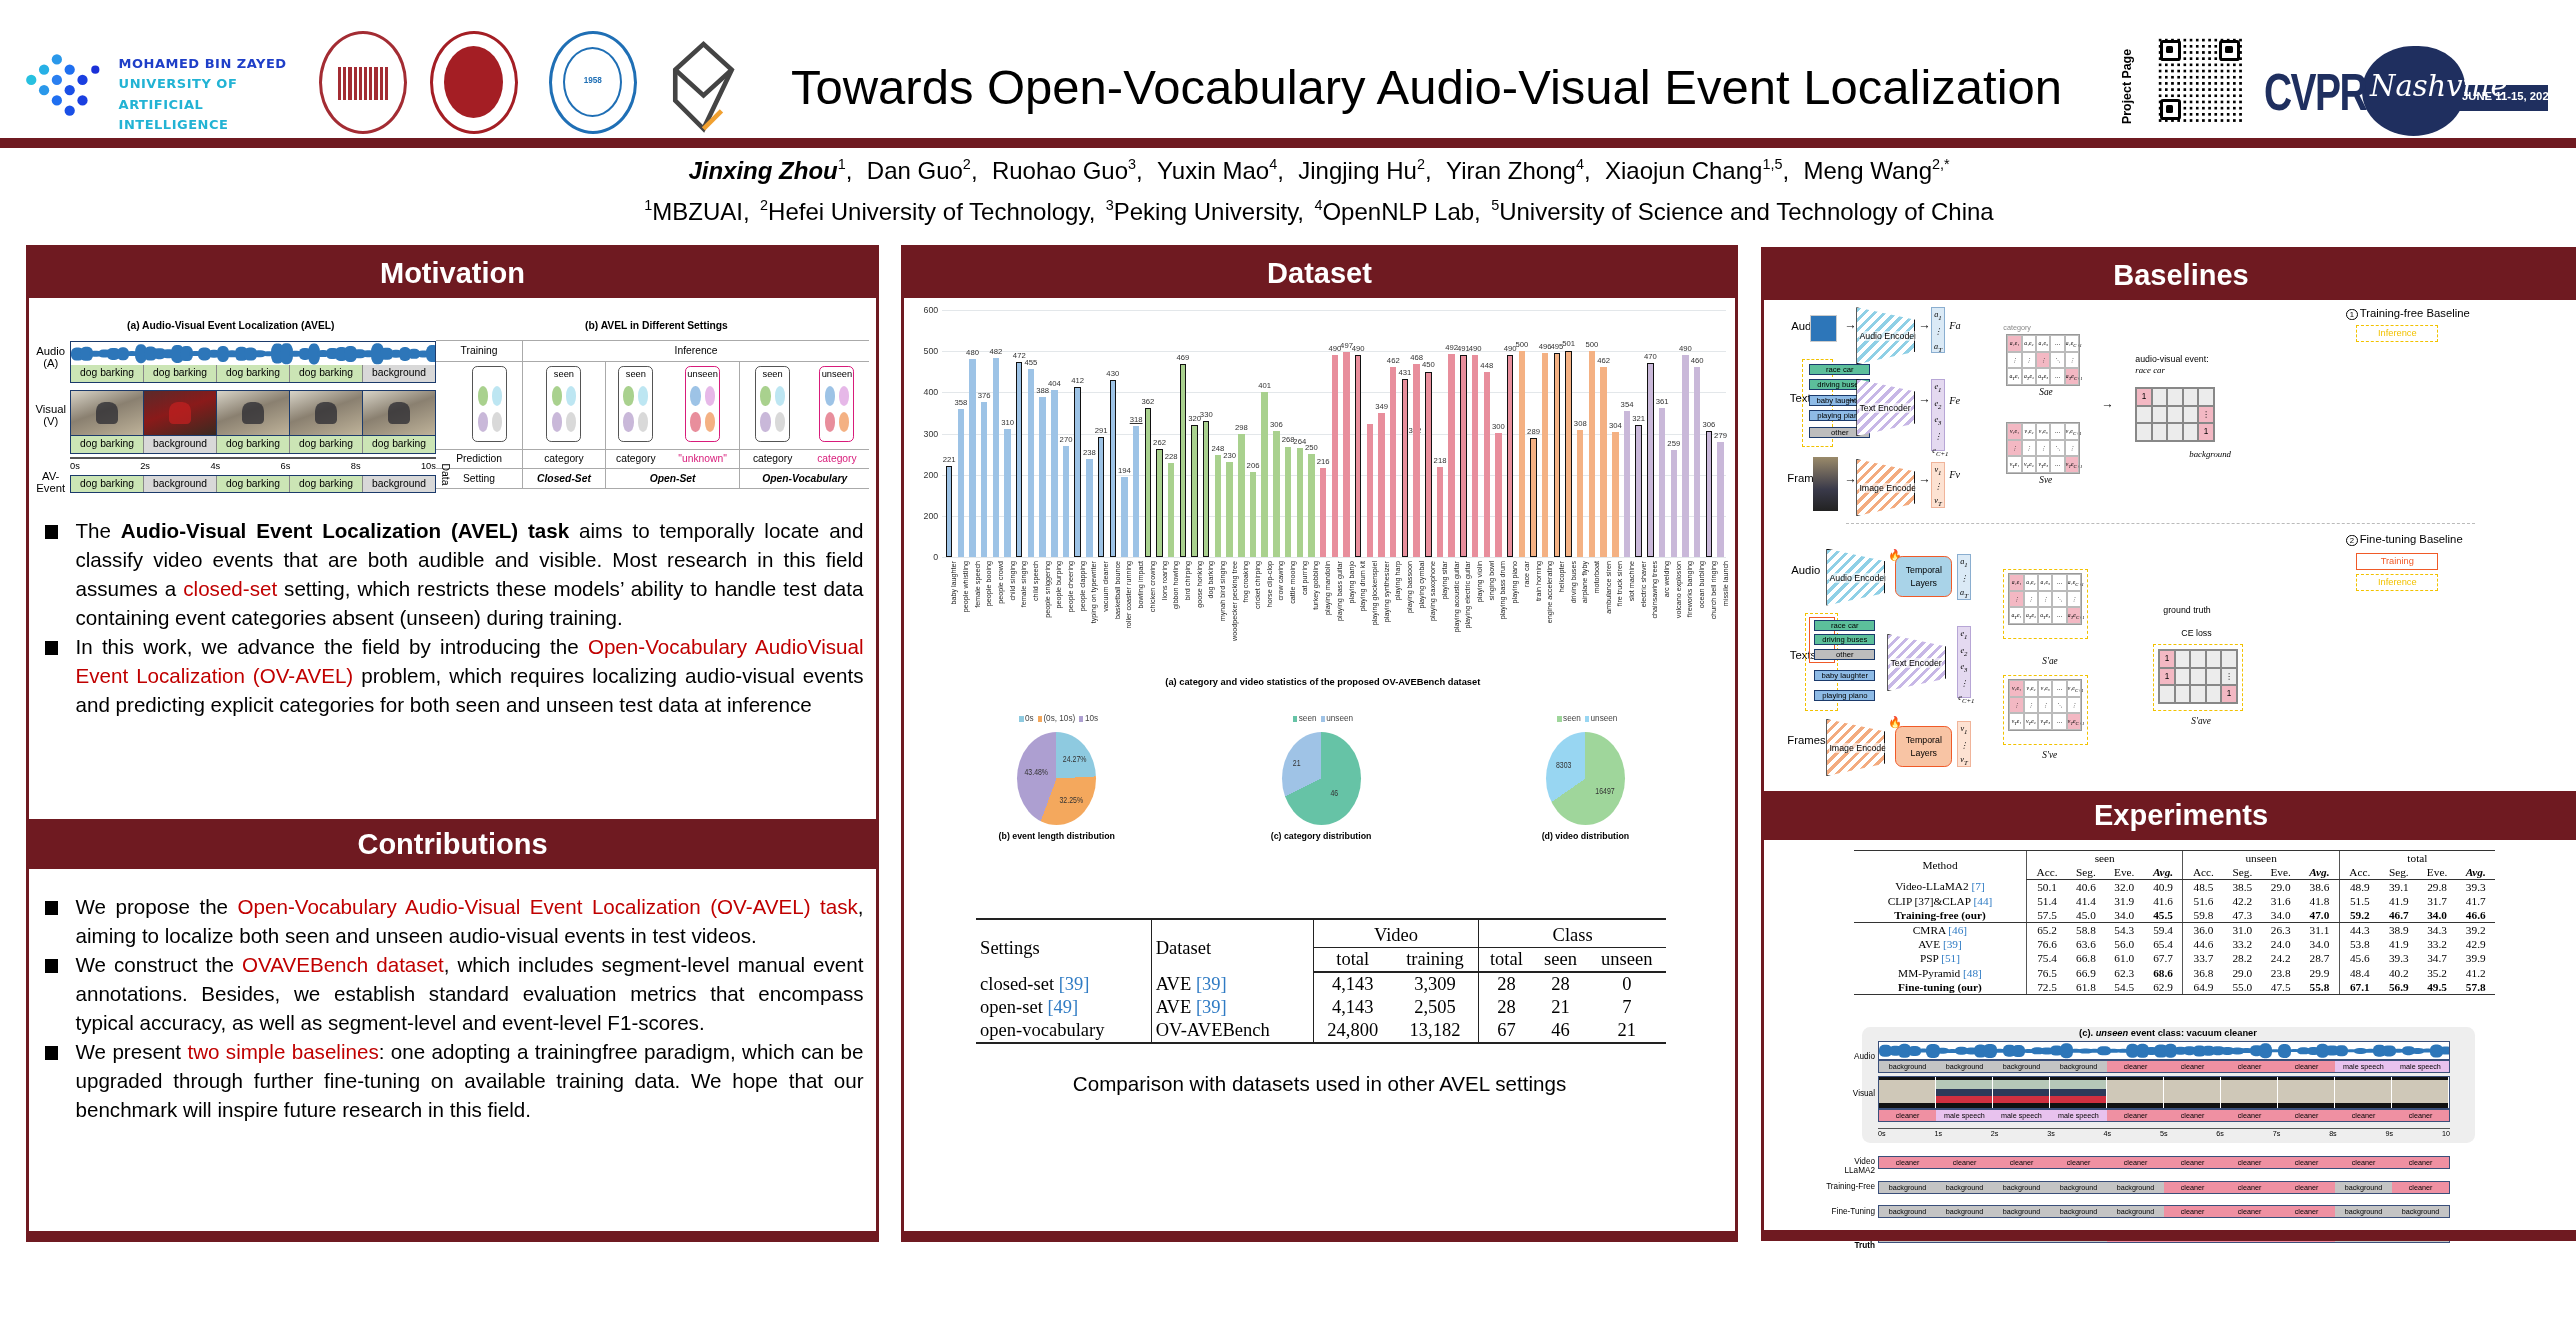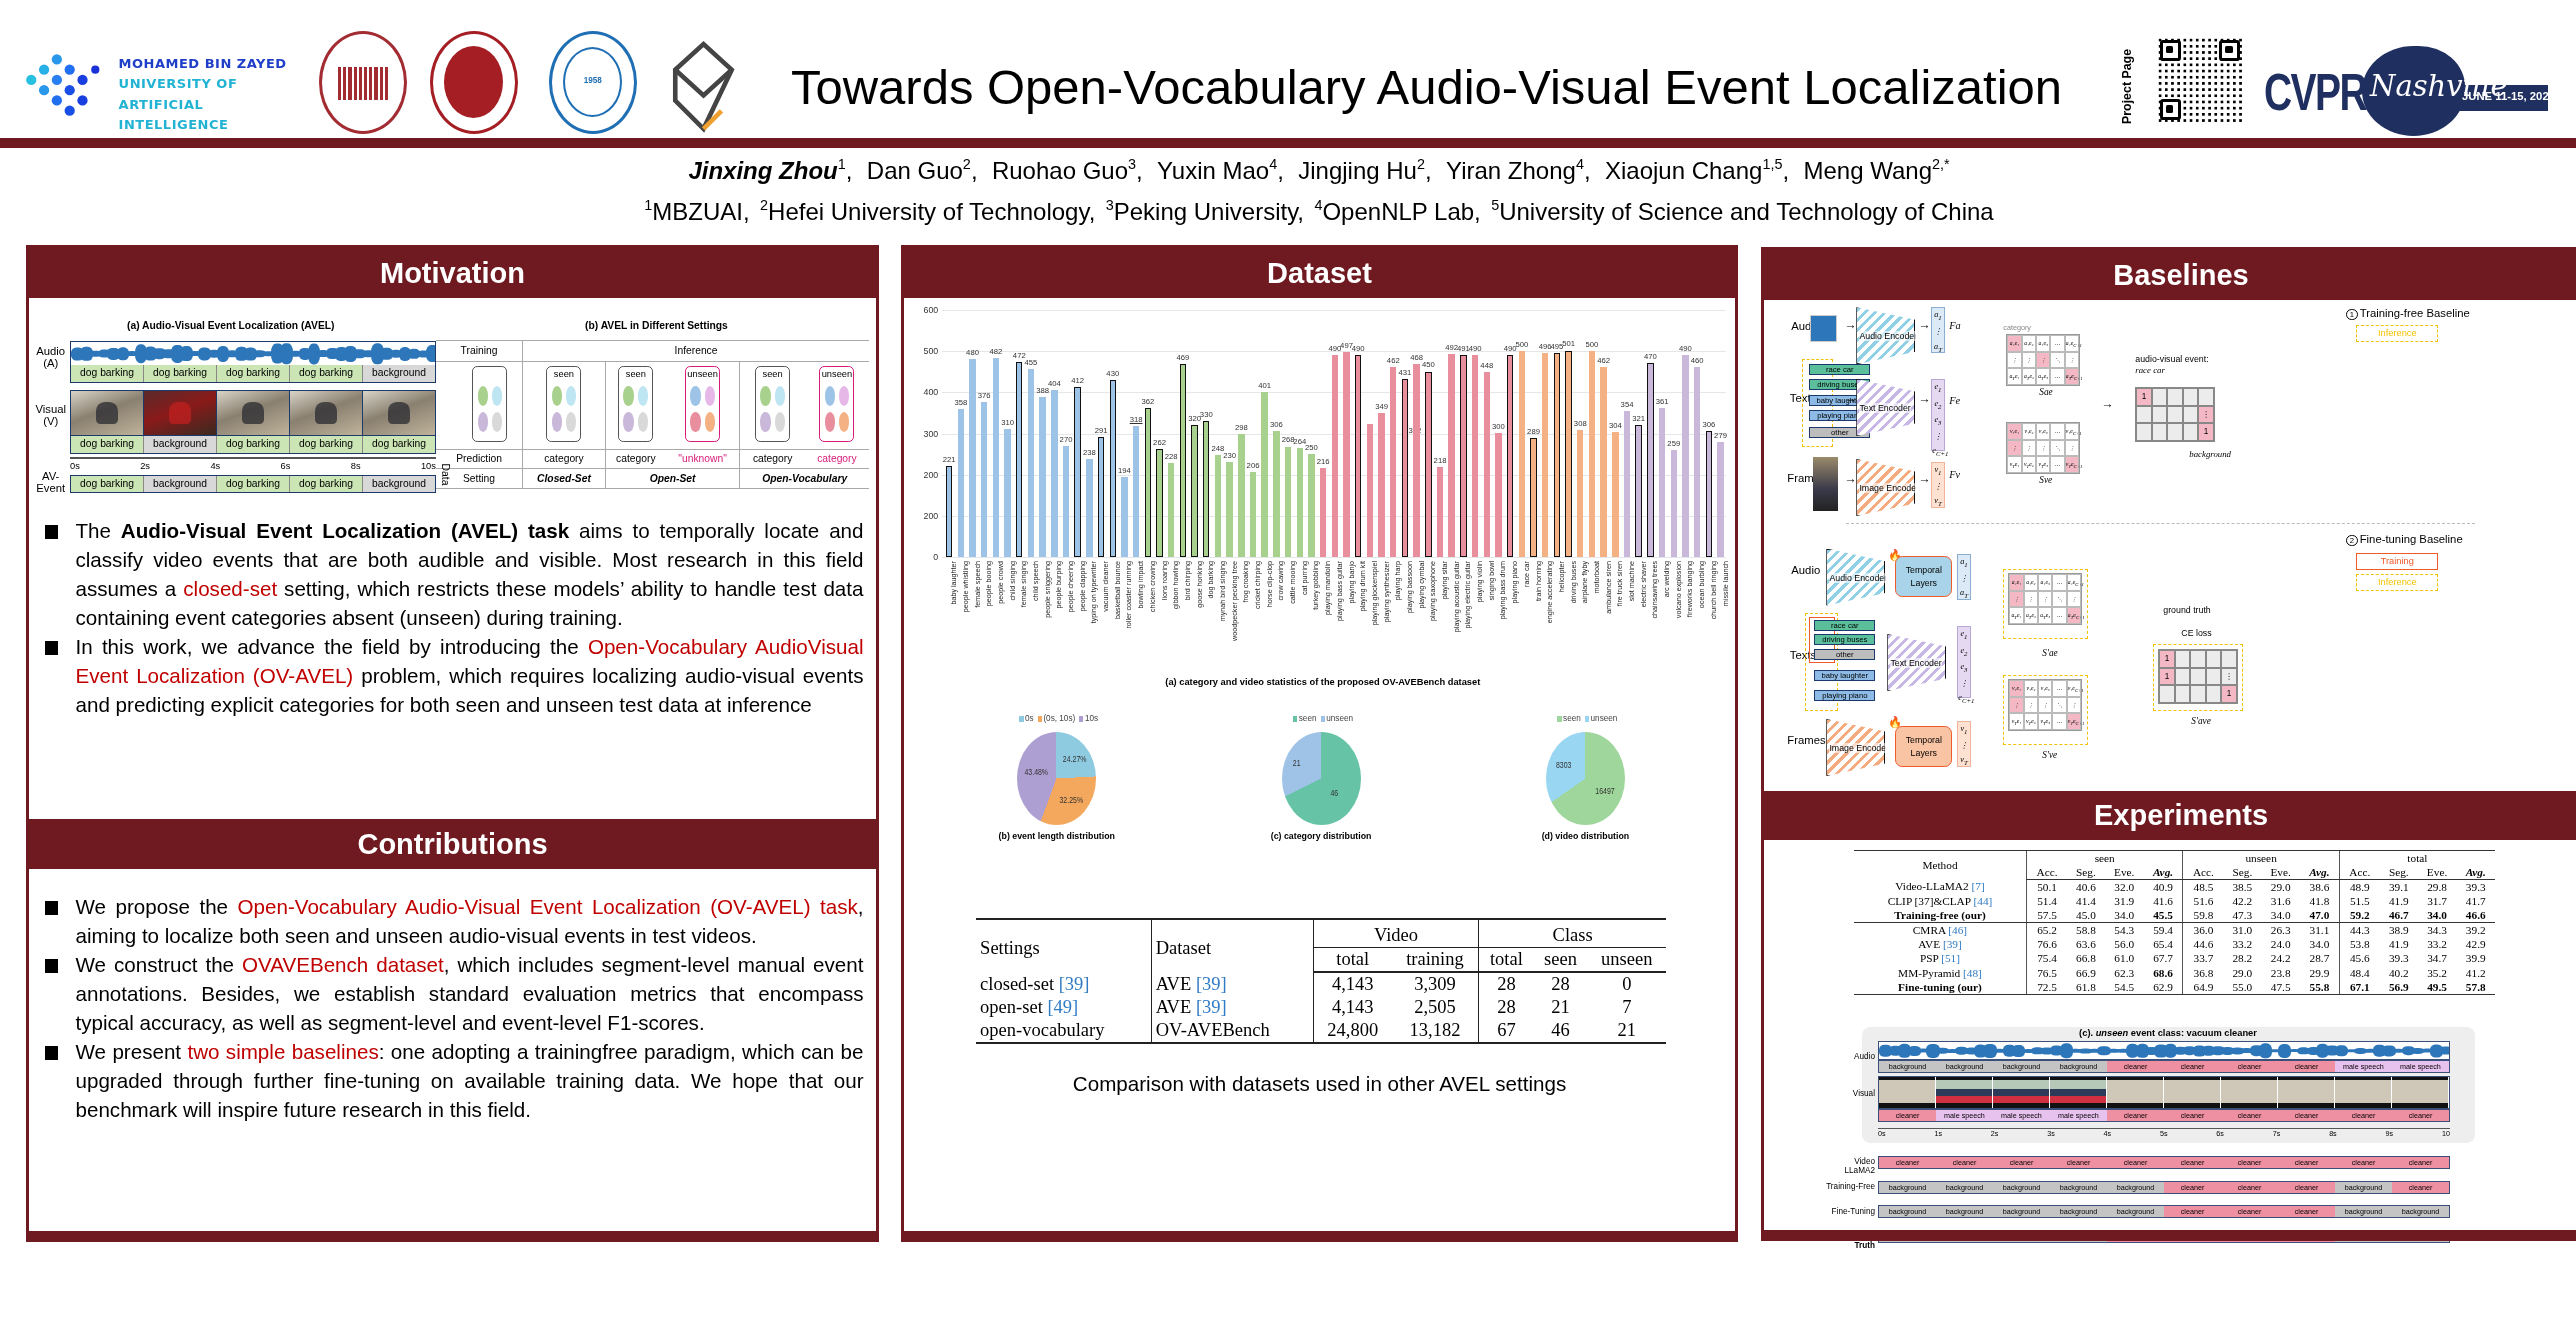--- a/index.html
+++ b/index.html
@@ -1153,21 +1153,21 @@
         <div>⋮</div>
         <div>⋮</div>
         <div>⋱</div>
         <div>⋮</div>
       <div>a<sub>T</sub>e₁</div>
         <div>a<sub>T</sub>e₂</div>
         <div>a<sub>T</sub>e₃</div>
         <div>…</div>
         <div class="hl">a<sub>T</sub>e<sub>C+1</sub></div>
     </div>
-    <div class="it" style="position:absolute;left:268px;top:120px;font-size:9.3px">S'ae</div>
+    <div class="it" style="position:absolute;left:268px;top:128px;font-size:9.3px">S'ae</div>
     <div class="dashed-y" style="left:229px;top:147px;width:85px;height:70px"></div>
     <div class="mat" style="left:234px;top:151px">
       <div class="hl">v₁e₁</div>
         <div>v₁e₂</div>
         <div>v₁e₃</div>
         <div>…</div>
         <div>v₁e<sub>C+1</sub></div>
       <div class="hl">⋮</div>
         <div>⋮</div>
         <div>⋮</div>

